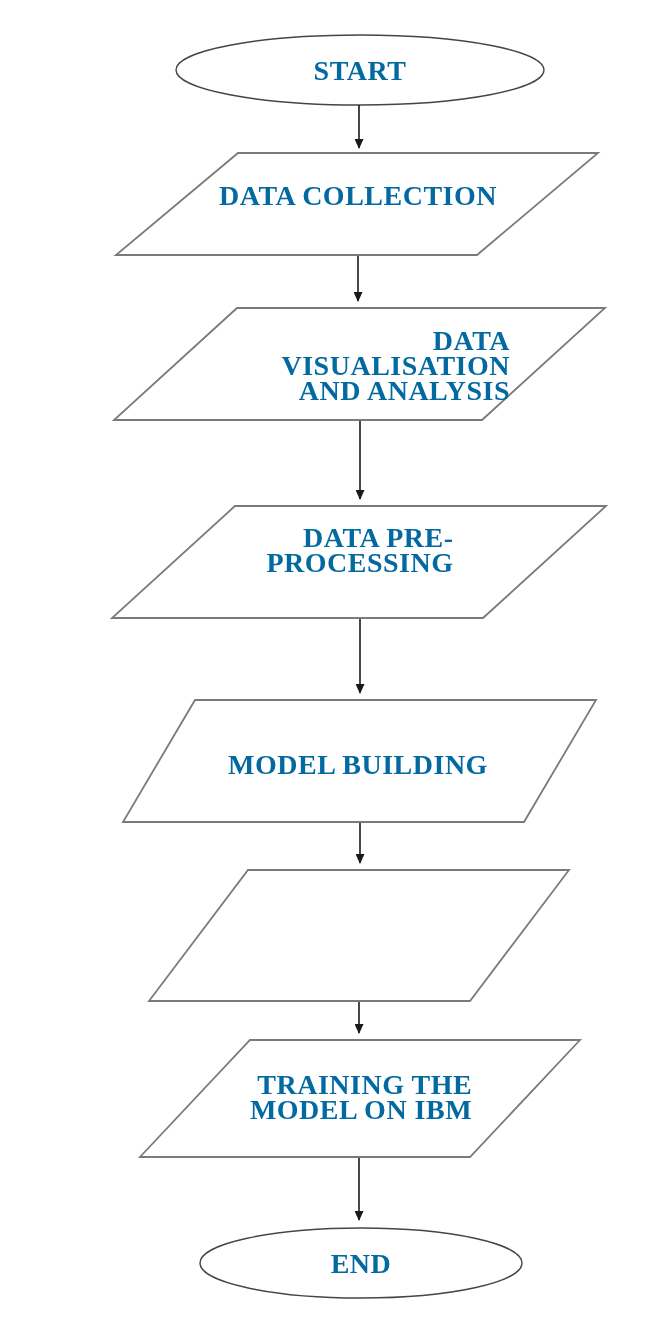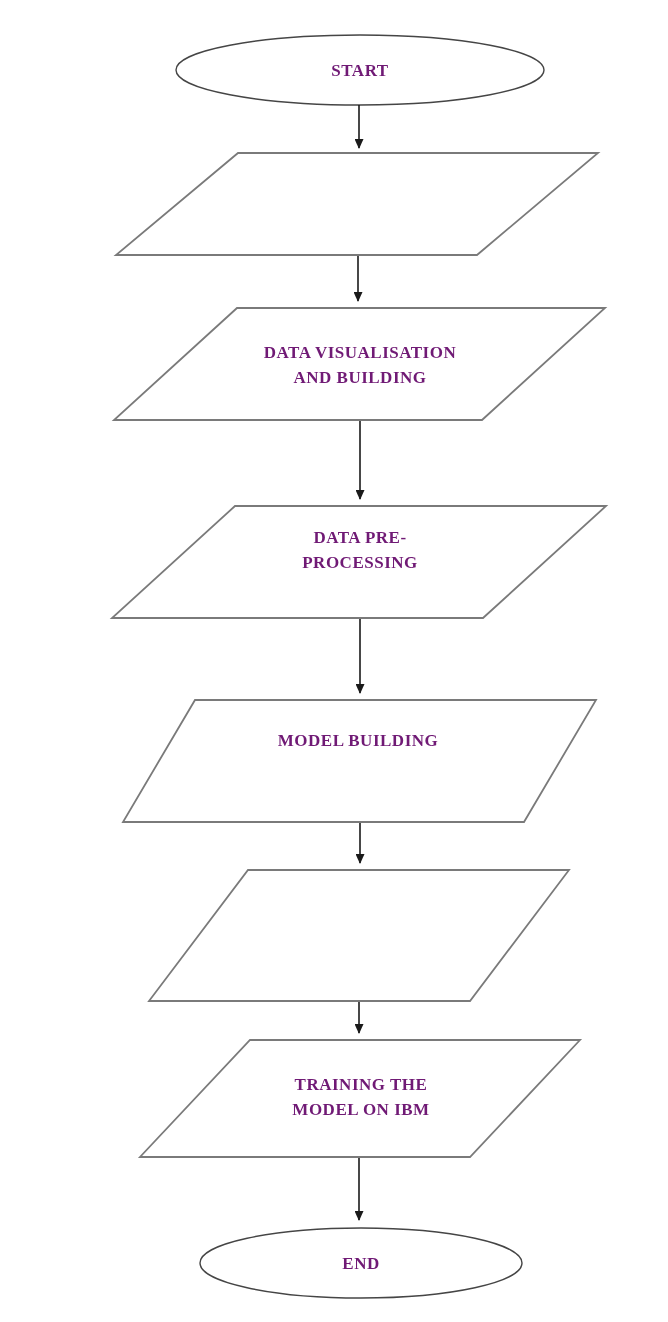--- a/index.html
+++ b/index.html
@@ -18,26 +18,26 @@
   .canvas svg {
     position: absolute;
     left: 0;
     top: 0;
   }
   .node-label {
     position: absolute;
     display: flex;
     align-items: center;
     justify-content: center;
-    text-align: center;
+    text-align: right;
     font-weight: bold;
-    font-size: 17px;
+    font-size: 28px;
     line-height: 25px;
     letter-spacing: 0.5px;
-    color: #701a75;
+    color: #0369a1;
     white-space: pre-line;
   }
   .shape {
     fill: #ffffff;
   }
   .parallelogram {
     stroke: #7a7a7a;
     stroke-width: 1.8;
   }
   .terminator {
@@ -76,28 +76,29 @@
     <polygon class="shape parallelogram" points="235,506 606,506 483,618 112,618"></polygon>
     <polygon class="shape parallelogram" points="195,700 596,700 524,822 123,822"></polygon>
     <polygon class="shape parallelogram" points="248,870 569,870 470,1001 149,1001"></polygon>
     <polygon class="shape parallelogram" points="250,1040 580,1040 470,1157 140,1157"></polygon>
 
     <ellipse class="shape terminator" cx="361" cy="1263" rx="161" ry="35"></ellipse>
   </svg>
 
   <div class="node-label" style="left:260px; top:50px;  width:200px; height:40px;">START</div>
 
+  <div class="node-label" style="left:208px; top:167px; width:300px; height:56px;">DATA COLLECTION</div>
 
   <div class="node-label" style="left:210px; top:337px; width:300px; height:56px;">DATA VISUALISATION
-AND BUILDING</div>
+AND ANALYSIS</div>
 
   <div class="node-label" style="left:210px; top:522px; width:300px; height:56px;">DATA PRE-
 PROCESSING</div>
 
-  <div class="node-label" style="left:208px; top:712px; width:300px; height:56px;">MODEL BUILDING</div>
+  <div class="node-label" style="left:208px; top:736px; width:300px; height:56px;">MODEL BUILDING</div>
 
 
   <div class="node-label" style="left:261px; top:1243px; width:200px; height:40px;">END</div>
 
   <div class="node-label" style="left:211px; top:1069px; width:300px; height:56px;">TRAINING THE
 MODEL ON IBM</div>
 
 </div>
 
 </body></html>

